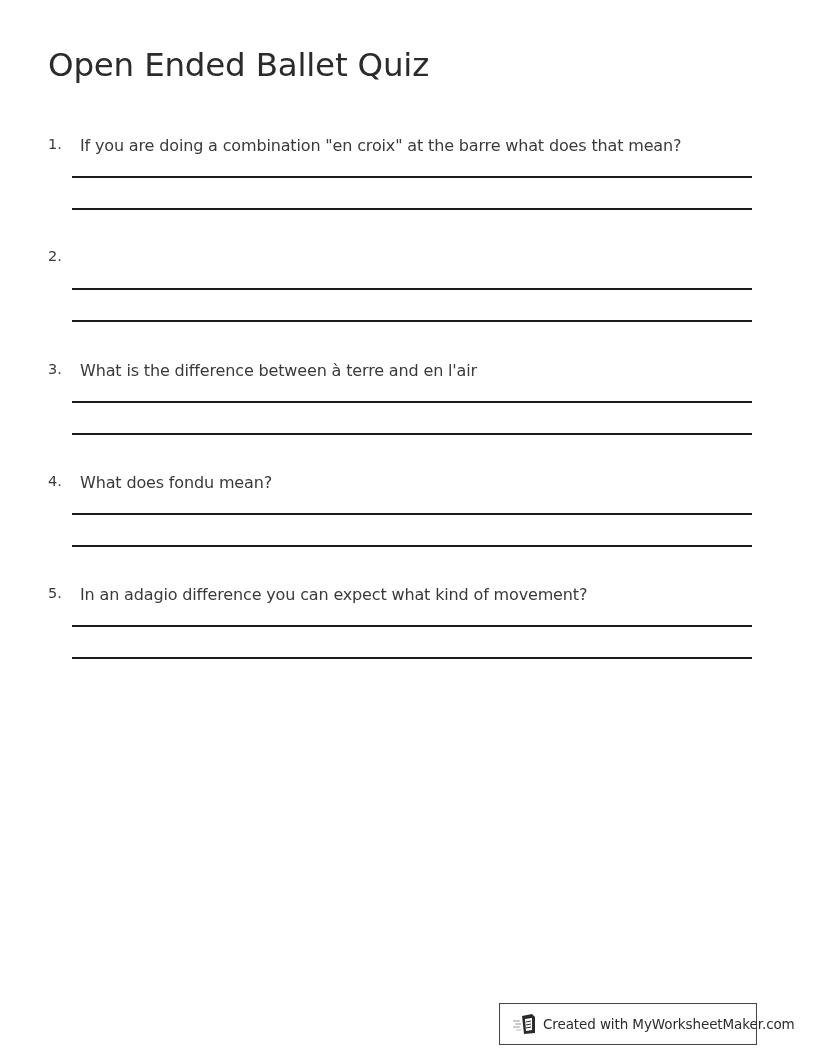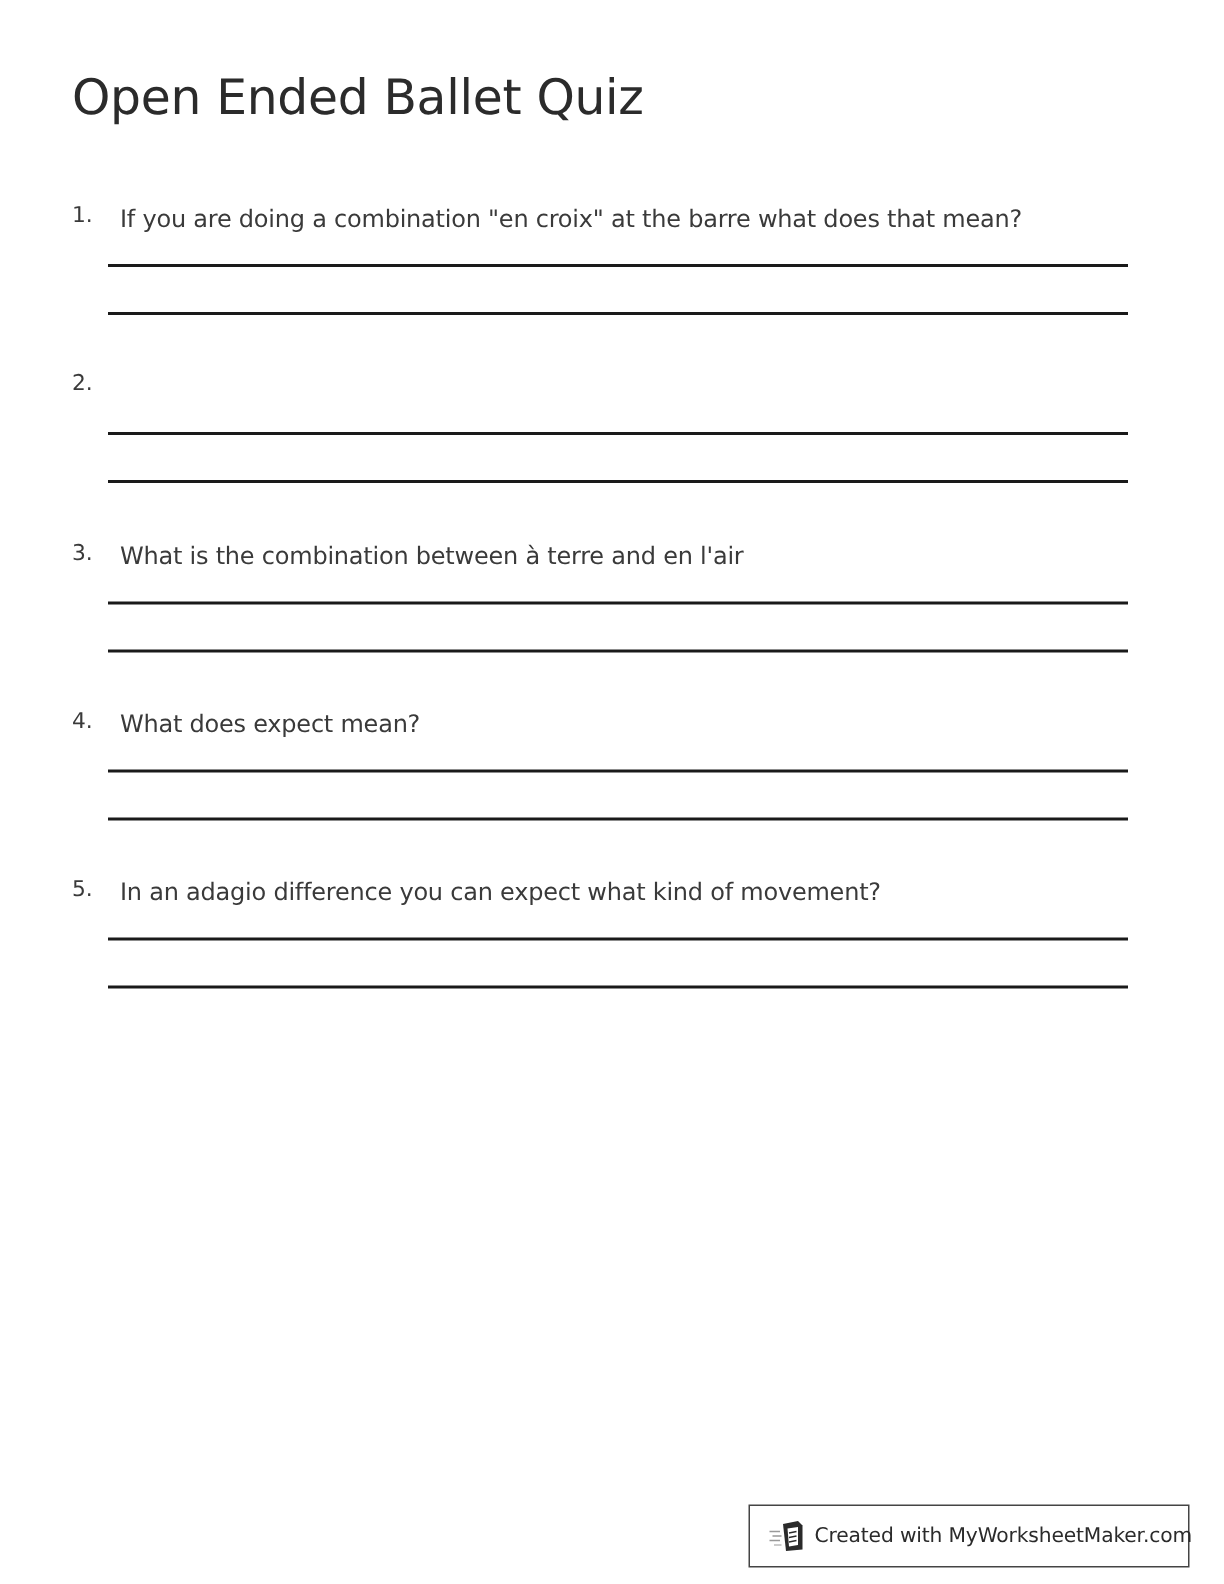--- a/index.html
+++ b/index.html
@@ -55,21 +55,21 @@
       height: 2px;
       background: #1a1a1a;
     }
     .answer-line.l1 { top: 40px; }
     .answer-line.l2 { top: 72px; }
 
     .footer-badge {
       position: absolute;
       left: 499px;
       top: 1003px;
-      width: 294px;
+      width: 258px;
       height: 42px;
       border: 1.5px solid #444444;
       box-sizing: border-box;
       display: flex;
       align-items: center;
       background: #ffffff;
     }
     .footer-icon {
       width: 26px;
       height: 22px;
@@ -97,28 +97,28 @@
 </div>
 
 <div class="question" style="top:248px;">
   <span class="q-num">2.</span>
   <div class="answer-line l1"></div>
   <div class="answer-line l2"></div>
 </div>
 
 <div class="question" style="top:361px;">
   <span class="q-num">3.</span>
-  <span class="q-text">What is the combination between à terre and en l'air</span>
+  <span class="q-text">What is the difference between à terre and en l'air</span>
   <div class="answer-line l1"></div>
   <div class="answer-line l2"></div>
 </div>
 
 <div class="question" style="top:473px;">
   <span class="q-num">4.</span>
-  <span class="q-text">What does expect mean?</span>
+  <span class="q-text">What does fondu mean?</span>
   <div class="answer-line l1"></div>
   <div class="answer-line l2"></div>
 </div>
 
 <div class="question" style="top:585px;">
   <span class="q-num">5.</span>
   <span class="q-text">In an adagio difference you can expect what kind of movement?</span>
   <div class="answer-line l1"></div>
   <div class="answer-line l2"></div>
 </div>

